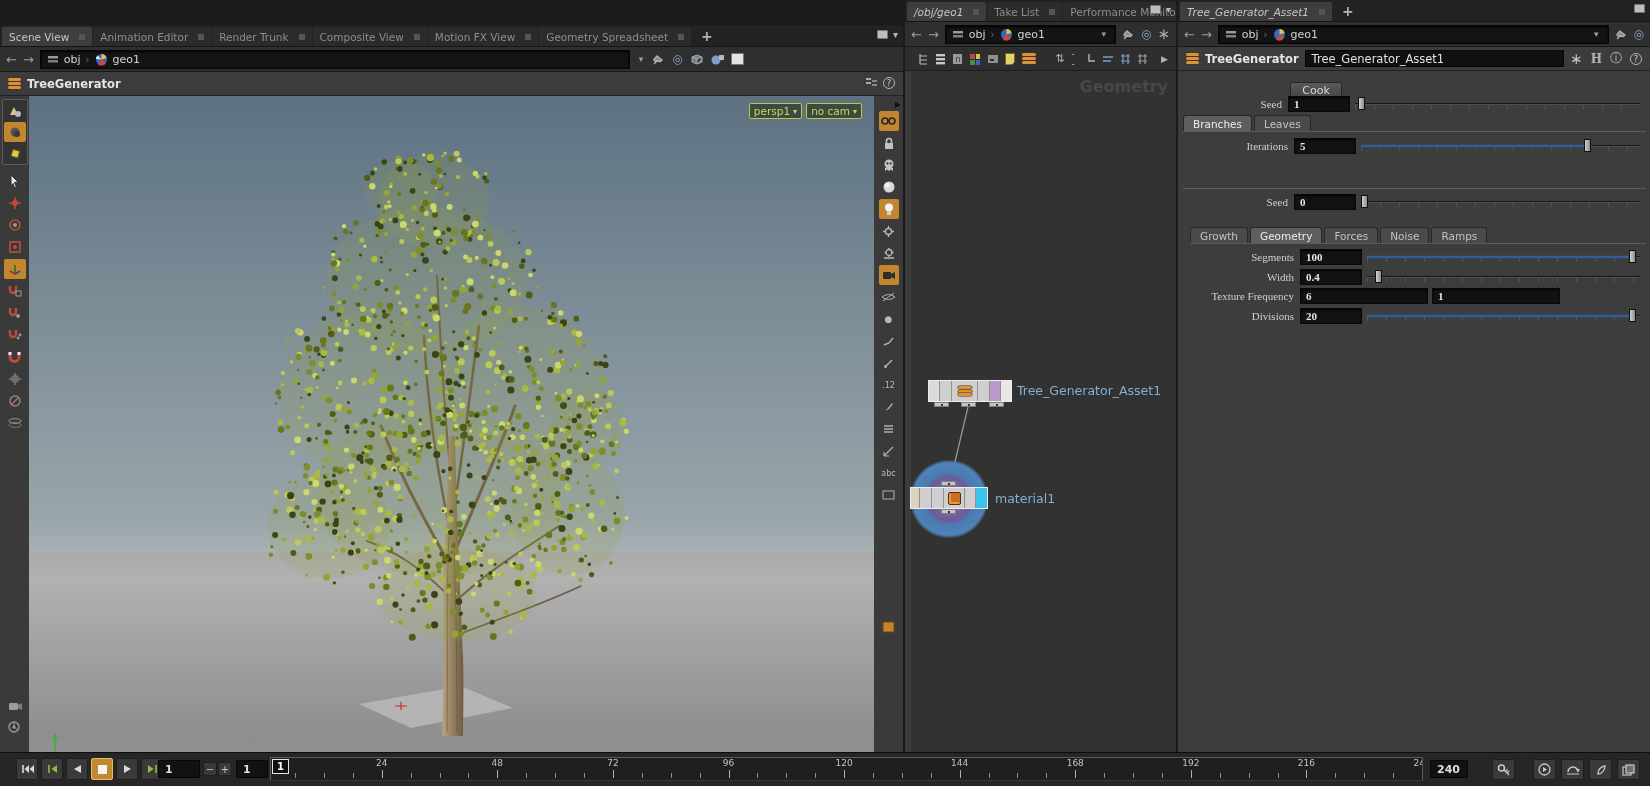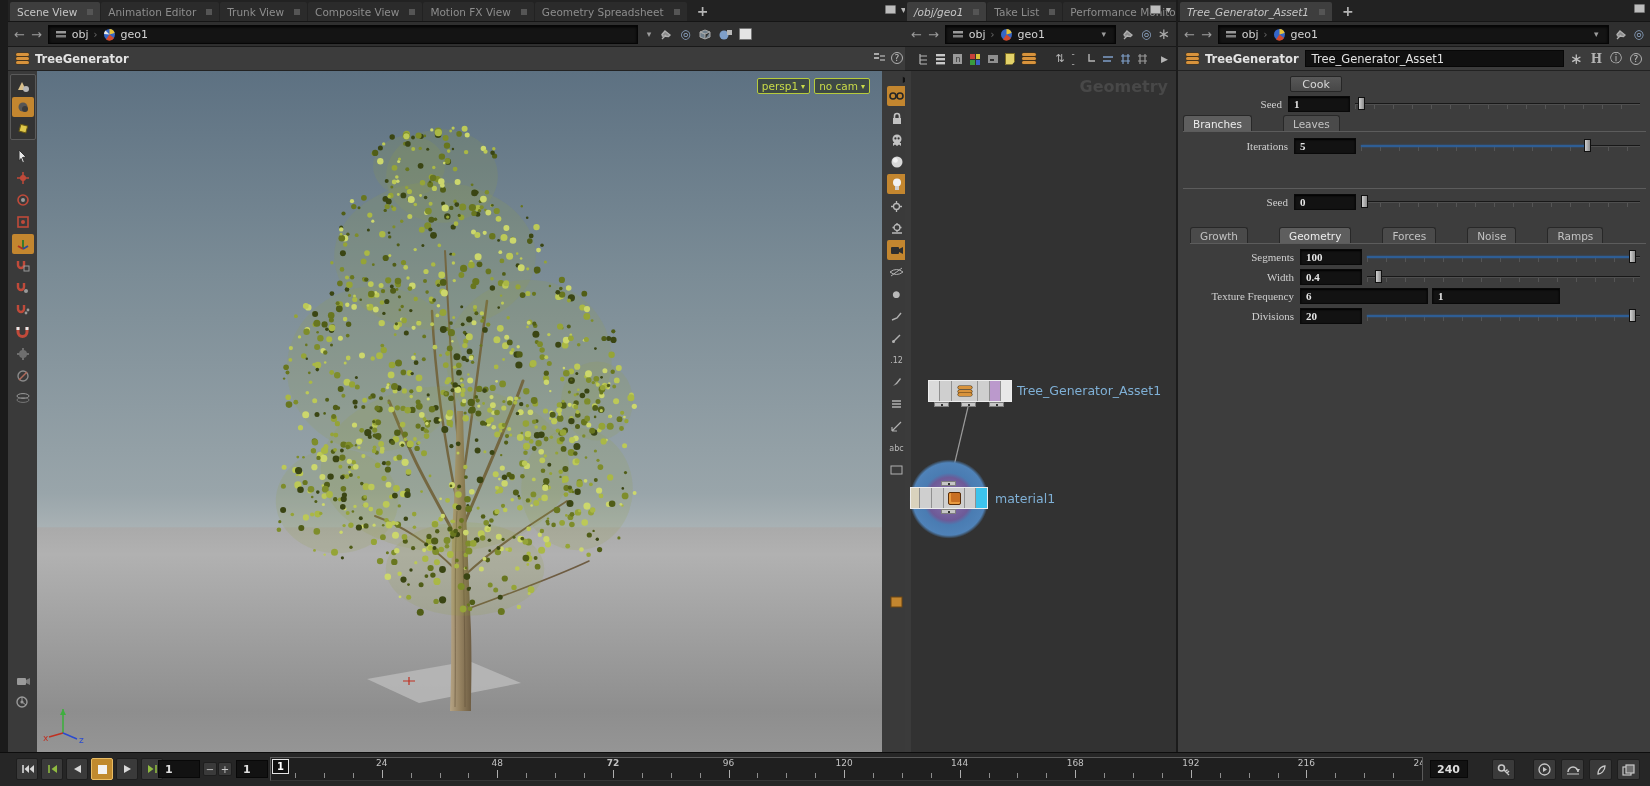--- a/index.html
+++ b/index.html
@@ -1,20 +1,20 @@
 <!DOCTYPE html>
 <html><head>
 <meta charset="utf-8">
 <style>
   * { box-sizing: border-box; margin: 0; padding: 0; }
   body { background:#1b1b1b; font-family:"DejaVu Sans", sans-serif; }
   .app { position:relative; width:1650px; height:786px; background:#1b1b1b; overflow:hidden;
          -webkit-user-select:none; user-select:none; }
   .pane { position:absolute; top:0; height:752px; background:#2e2e2e; overflow:hidden; }
-  #pane-left  { left:8px;    width:903px; }
+  #pane-left  { left:0;    width:903px;margin-top:25px; }
   #pane-net   { left:905px; width:271px; }
   #pane-parm  { left:1178px; width:472px; }
 
   
   .tabbar { height:22px; background:#222222; display:flex; align-items:flex-end; padding-left:2px;
             position:relative; border-bottom:1px solid #151515; }
   .tab { height:19px; display:flex; align-items:center; padding:0 7px; margin-right:1px;
          background:#2b2b2b; color:#8d8d8d; font-size:10.5px; border-radius:2px 2px 0 0; white-space:nowrap; }
   .tab.active { background:#3e3e3e; color:#c6c6c6; }
   .tab.italic { font-style:italic; }
@@ -86,21 +86,21 @@
   .pfield.wide { width:128px; }
   .pslider { flex:1; height:15px; position:relative; margin-left:5px; }
   .pslider .track { position:absolute; left:0; right:0; top:7px; height:2px; background:#181818;
                     border-bottom:1px solid #4f4f4f; }
   .pslider .ticks { position:absolute; left:0; right:0; top:9px; height:4px;
                     background:repeating-linear-gradient(90deg,#555 0 1px,transparent 1px 19px); }
   .pslider .fill { position:absolute; left:0; top:7px; height:2px; width:var(--pos); background:transparent; }
   .pslider.blue .fill { background:#2e5e95; box-shadow:0 0 2px #2e5e95; }
   .pslider .handle { position:absolute; top:1px; width:7px; height:13px; border:1px solid #101010;
                      background:linear-gradient(90deg,#cfcfcf,#8d8d8d); left:calc(var(--pos) - 3px); }
-  .ptabs { position:absolute; left:5px; right:4px; height:16px; display:flex; align-items:flex-end;gap:29px; }
+  .ptabs { position:absolute; left:5px; right:4px; height:16px; display:flex; align-items:flex-end; }
   .ptab { height:16px; display:flex; align-items:center; padding:0 9px; margin-right:2px; background:#4a4a4a;
           color:#c2c2c2; font-size:10.5px; border:1px solid #282828; border-bottom:none;
           border-radius:3px 3px 0 0; white-space:nowrap; }
   .ptab.active { background:#5e5e5e; color:#ececec; }
   .tabline { position:absolute; left:5px; right:4px; border-top:1px solid #5c5c5c; }
   .cookbtn { position:absolute; left:112px; width:52px; height:16px; background:linear-gradient(#585858,#474747);
              border:1px solid #262626; border-radius:2px; color:#d8d8d8; font-size:11px;
              display:flex; align-items:center; justify-content:center; }
   .parm-name-field { flex:1; height:17px; background:#101010; border:1px solid #070707; color:#e2e2e2;
                      font-size:11.5px; display:flex; align-items:center; padding-left:6px; }
@@ -143,21 +143,21 @@
     <div class="tabbar">
       <div class="tab active">
           <span>Scene View</span>
           <span class="close"></span>
         </div>
       <div class="tab">
           <span>Animation Editor</span>
           <span class="close"></span>
         </div>
       <div class="tab">
-          <span>Trunk View</span>
+          <span>Render Trunk</span>
           <span class="close"></span>
         </div>
       <div class="tab">
           <span>Composite View</span>
           <span class="close"></span>
         </div>
       <div class="tab">
           <span>Motion FX View</span>
           <span class="close"></span>
         </div>
@@ -1834,21 +1834,21 @@
           <span>Tree_Generator_Asset1</span>
         </div>
       <div class="hdr-icons">
         <span style="font-size:15px">∗</span>
         <span style="font-family:'DejaVu Serif',serif;font-weight:bold;font-size:12px;color:#b4b4b4">H</span>
         <span style="font-size:12px">ⓘ</span>
         <span class="circle-q">?</span>
       </div>
     </div>
     <div class="parmbody">
-      <div class="cookbtn" style="top:5px">Cook</div>
+      <div class="cookbtn" style="top:11px">Cook</div>
 
       <div class="prow" style="top:24px">
         <span class="plabel">Seed</span>
         <span class="pfield">
             <span>1</span>
           </span>
         <div class="pslider" style="--pos:2%">
             <div class="track"></div>
             <div class="ticks"></div>
             <div class="fill"></div>
@@ -1997,21 +1997,21 @@
         <div class="ticklbl" style="left: 110.766px;">24</div>
         <div class="tick" style="left: 139.661px; height: 5px; background: rgb(141, 141, 141);"></div>
         <div class="tick" style="left: 168.556px; height: 5px; background: rgb(141, 141, 141);"></div>
         <div class="tick" style="left: 197.452px; height: 5px; background: rgb(141, 141, 141);"></div>
         <div class="tick" style="left: 226.347px; height: 8px;"></div>
         <div class="ticklbl" style="left: 226.347px;">48</div>
         <div class="tick" style="left: 255.243px; height: 5px; background: rgb(141, 141, 141);"></div>
         <div class="tick" style="left: 284.138px; height: 5px; background: rgb(141, 141, 141);"></div>
         <div class="tick" style="left: 313.033px; height: 5px; background: rgb(141, 141, 141);"></div>
         <div class="tick" style="left: 341.929px; height: 8px;"></div>
-        <div class="ticklbl" style="left: 341.929px; font-weight: bold;">72</div>
+        <div class="ticklbl" style="left: 341.929px;">72</div>
         <div class="tick" style="left: 370.824px; height: 5px; background: rgb(141, 141, 141);"></div>
         <div class="tick" style="left: 399.72px; height: 5px; background: rgb(141, 141, 141);"></div>
         <div class="tick" style="left: 428.615px; height: 5px; background: rgb(141, 141, 141);"></div>
         <div class="tick" style="left: 457.51px; height: 8px;"></div>
         <div class="ticklbl" style="left: 457.51px;">96</div>
         <div class="tick" style="left: 486.406px; height: 5px; background: rgb(141, 141, 141);"></div>
         <div class="tick" style="left: 515.301px; height: 5px; background: rgb(141, 141, 141);"></div>
         <div class="tick" style="left: 544.197px; height: 5px; background: rgb(141, 141, 141);"></div>
         <div class="tick" style="left: 573.092px; height: 8px;"></div>
         <div class="ticklbl" style="left: 573.092px;">120</div>

